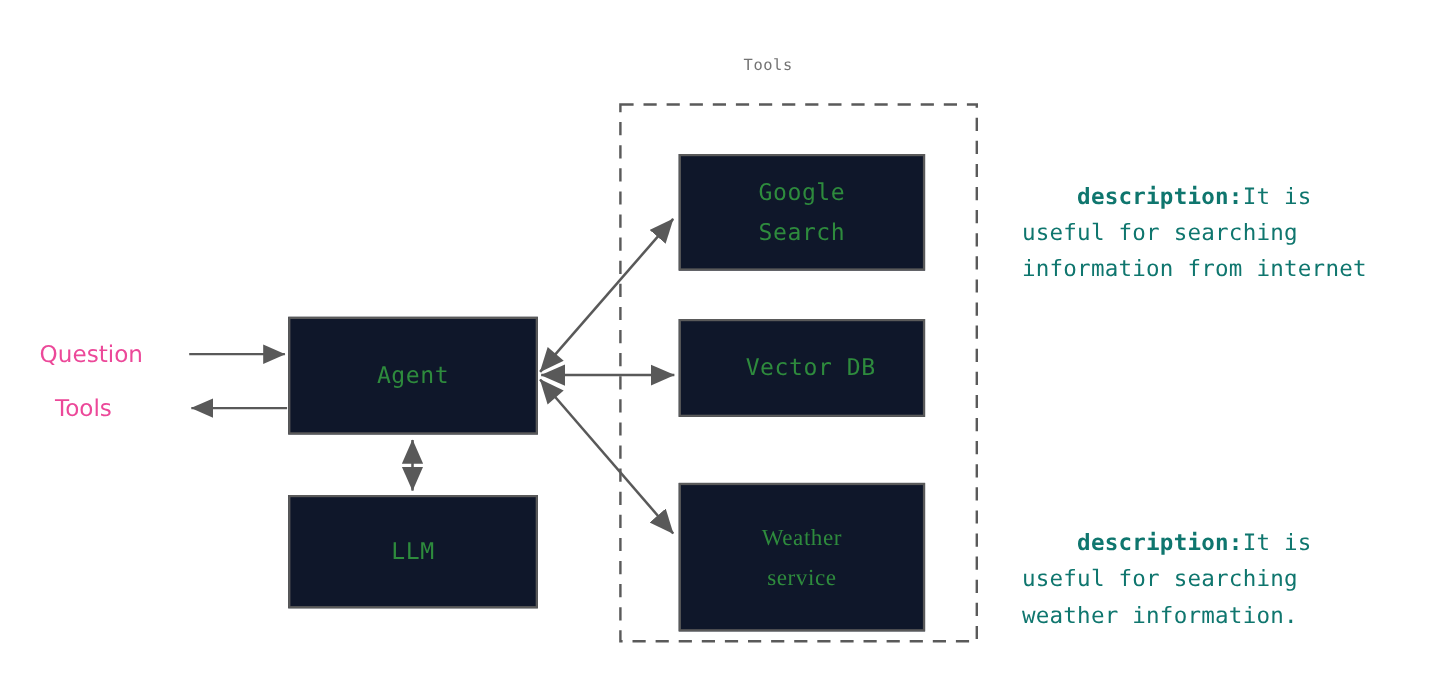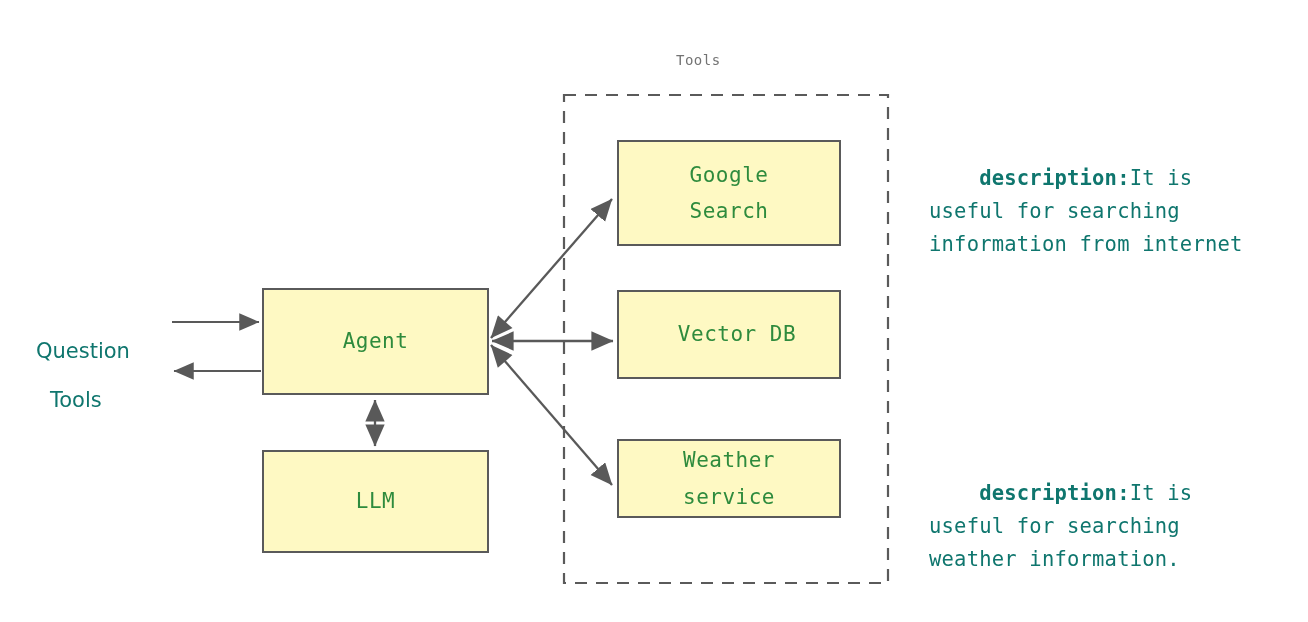--- a/index.html
+++ b/index.html
@@ -20,21 +20,21 @@
     position: absolute;
     left: 0;
     top: 0;
     width: 1308px;
     height: 622px;
     pointer-events: none;
   }
   .node {
     position: absolute;
     box-sizing: border-box;
-    background: #fef9c3;
+    background: #0f172a;
     border: 2px solid #5a5a5a;
     display: flex;
     align-items: center;
     justify-content: center;
     text-align: center;
     color: #2e8b3d;
     font-family: "DejaVu Sans Mono", "Liberation Mono", monospace;
     font-size: 21px;
     line-height: 1.72;
     white-space: pre;
@@ -43,25 +43,24 @@
   .group-label {
     position: absolute;
     color: #737373;
     font-family: "DejaVu Sans Mono", "Liberation Mono", monospace;
     font-size: 14px;
     letter-spacing: 0.5px;
     white-space: pre;
   }
   .io-label {
     position: absolute;
-    color: #0f766e;
+    color: #ec4899;
     font-family: "DejaVu Sans", "Liberation Sans", sans-serif;
     font-size: 21px;
     white-space: pre;
-    margin-top: 29px;
   }
   .desc {
     position: absolute;
     color: #0f766e;
     font-family: "DejaVu Sans Mono", "Liberation Mono", monospace;
     font-size: 20.5px;
     line-height: 33px;
     letter-spacing: 0.2px;
     white-space: pre-wrap;
     width: 330px;
@@ -107,21 +106,21 @@
 
   <div class="node" style="left:262px; top:288px; width:227px; height:107px;">Agent</div>
 
   <div class="node" style="left:262px; top:450px; width:227px; height:103px;">LLM</div>
 
   <div class="node" style="left:617px; top:140px; width:224px; height:106px;">Google
 Search</div>
 
   <div class="node" style="left:617px; top:290px; width:224px; height:89px;padding-left:16px;">Vector DB</div>
 
-  <div class="node" style="left:617px; top:439px; width:224px; height:79px;">Weather
+  <div class="node" style="left:617px; top:439px; width:224px; height:135px;font-family:Liberation Serif, serif;">Weather
 service</div>
 
   <div class="desc" style="left:929px; top:129px;">
     <b>description:</b><span>It is useful for searching information from internet</span>
   </div>
 
 
   <div class="desc" style="left:929px; top:444px;">
     <b>description:</b><span>It is useful for searching weather information.</span>
   </div>

